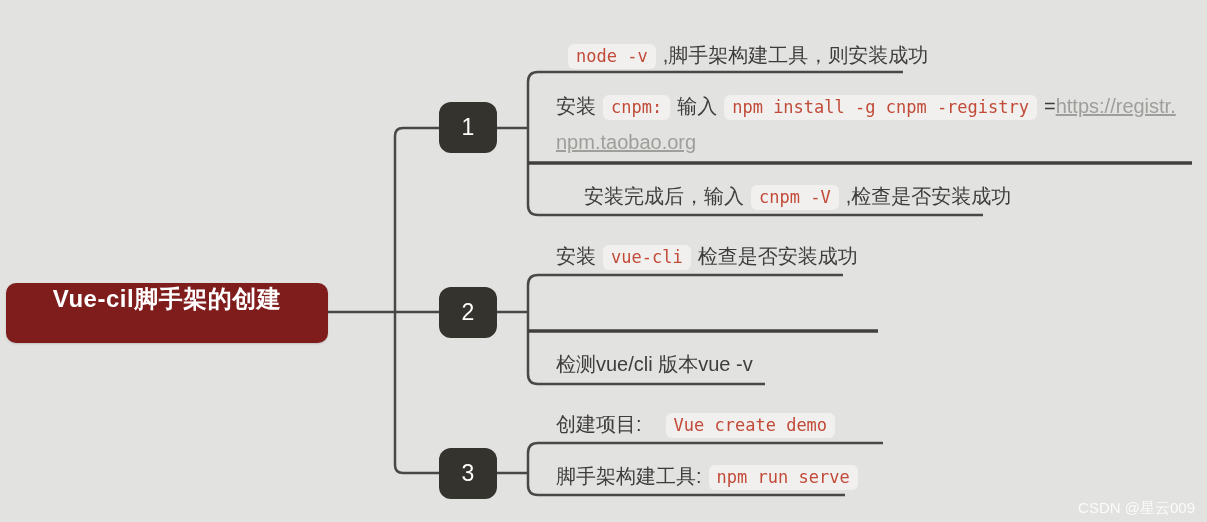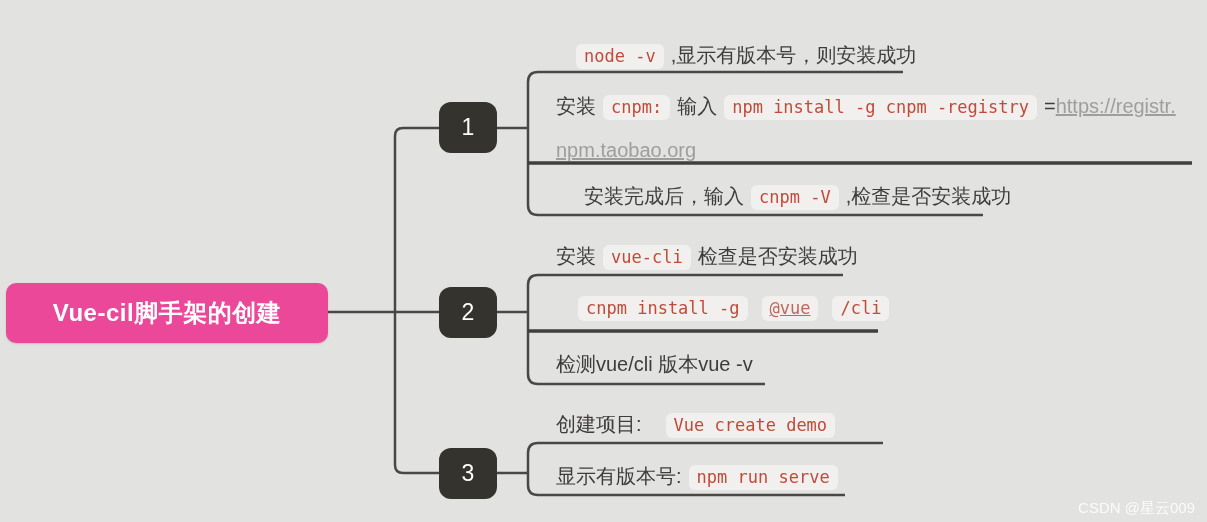--- a/index.html
+++ b/index.html
@@ -8,46 +8,46 @@
     background:#e2e2e0;
     font-family:"Liberation Sans","DejaVu Sans",sans-serif;
   }
   #canvas{position:absolute;left:0;top:0;width:1207px;height:522px;}
   svg.lines{position:absolute;left:0;top:0;z-index:1;}
   svg.lines path{fill:none;stroke:#4a4846;stroke-width:2.5;}
   svg.lines path.thick{stroke-width:3.5;stroke:#413f3d;}
 
   .root-node{
     position:absolute;left:6px;top:283px;width:322px;height:60px;z-index:3;
-    background:#ec4899;border-radius:10px;
-    display:flex;align-items:center;justify-content:center;
+    background:#7f1d1d;border-radius:10px;
+    display:flex;justify-content:center;
     color:#ffffff;font-size:24px;font-weight:bold;letter-spacing:.5px;
     box-shadow:0 1px 2px rgba(0,0,0,.15);
   }
   .num-node{
     position:absolute;left:439px;width:58px;height:51px;z-index:3;
     background:#34332e;border-radius:12px;
     display:flex;align-items:center;justify-content:center;
     color:#fdfdfb;font-size:23px;
   }
   .num-node.n1{top:102px;}
   .num-node.n2{top:287px;}
   .num-node.n3{top:448px;}
 
   #topics{position:absolute;left:0;top:0;z-index:2;width:1207px;height:522px;}
   .topic-row{position:absolute;display:flex;flex-direction:column;}
   .topic-line{display:flex;align-items:baseline;height:30px;white-space:pre;}
-  .topic-line + .topic-line{margin-top:16px;}
+  .topic-line + .topic-line{margin-top:8px;}
   .seg-text{font-size:20px;color:#3e3d3b;}
   .seg-code{
     font-family:"DejaVu Sans Mono","Liberation Mono",monospace;
     font-size:17px;color:#c24a39;background:#f1f0ee;
     border-radius:6px;padding:2px 8px 3px 8px;margin:0 7px;
   }
-  .topic-line > .seg-code:first-child{margin-left:16px;}
+  .topic-line > .seg-code:first-child{margin-left:8px;}
   .seg-link{font-size:20px;color:#9e9e9b;text-decoration:underline;}
   a.seg-code-link{color:#c0675c;text-decoration:underline;}
   
   .pos-b0-i0{left:560px;top:42px;}
   .pos-b0-i1{left:556px;top:93px;}
   .pos-b0-i2{left:584px;top:183px;}
   .pos-b1-i0{left:556px;top:243px;}
   .pos-b1-i1{left:562px;top:296px;}
   .pos-b1-i2{left:556px;top:351px;}
   .pos-b2-i0{left:556px;top:411px;}
@@ -92,40 +92,37 @@
   </div>
   <div class="num-node n2">
     <span>2</span>
   </div>
   <div class="num-node n3">
     <span>3</span>
   </div>
 
   <div id="topics">
       <div class="topic-row pos-b0-i0">
-        <div class="topic-line"><span class="seg-code">node -v</span><span class="seg-text">,显示有版本号，则安装成功</span></div>
+        <div class="topic-line"><span class="seg-code">node -v</span><span class="seg-text">,脚手架构建工具，则安装成功</span></div>
       </div>
       <div class="topic-row pos-b0-i1">
         <div class="topic-line"><span class="seg-text">安装</span><span class="seg-code">cnpm:</span><span class="seg-text">输入</span><span class="seg-code">npm install -g cnpm -registry</span><span class="seg-text">=</span><a class="seg-link">https://registr.</a></div>
         <div class="topic-line"><a class="seg-link">npm.taobao.org</a></div>
       </div>
       <div class="topic-row pos-b0-i2">
         <div class="topic-line"><span class="seg-text">安装完成后，输入</span><span class="seg-code">cnpm -V</span><span class="seg-text">,检查是否安装成功</span></div>
       </div>
       <div class="topic-row pos-b1-i0">
         <div class="topic-line"><span class="seg-text">安装</span><span class="seg-code">vue-cli</span><span class="seg-text">检查是否安装成功</span></div>
       </div>
-      <div class="topic-row pos-b1-i1">
-        <div class="topic-line"><span class="seg-code">cnpm install -g</span><span class="seg-code"><a class="seg-code-link">@vue</a></span><span class="seg-code">/cli</span></div>
-      </div>
       <div class="topic-row pos-b1-i2">
         <div class="topic-line"><span class="seg-text">检测vue/cli 版本vue -v</span></div>
       </div>
       <div class="topic-row pos-b2-i0">
         <div class="topic-line"><span class="seg-text">创建项目:</span><span class="seg-code">Vue create demo</span></div>
       </div>
       <div class="topic-row pos-b2-i1">
-        <div class="topic-line"><span class="seg-text">显示有版本号:</span><span class="seg-code">npm run serve</span></div>
+        <div class="topic-line"><span class="seg-text">脚手架构建工具:</span><span class="seg-code">npm run serve</span></div>
       </div>
     </div>
 
   <div class="watermark">CSDN @星云009</div>
 </div>
 
 </body></html>

